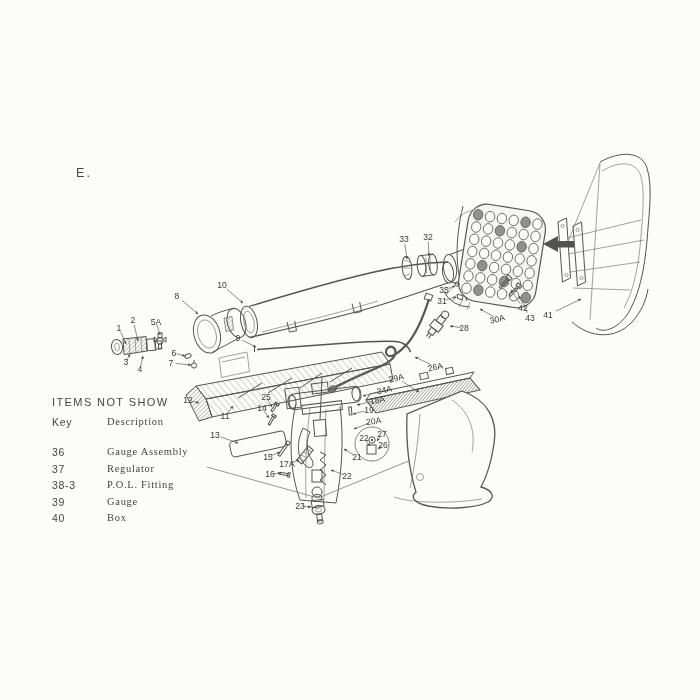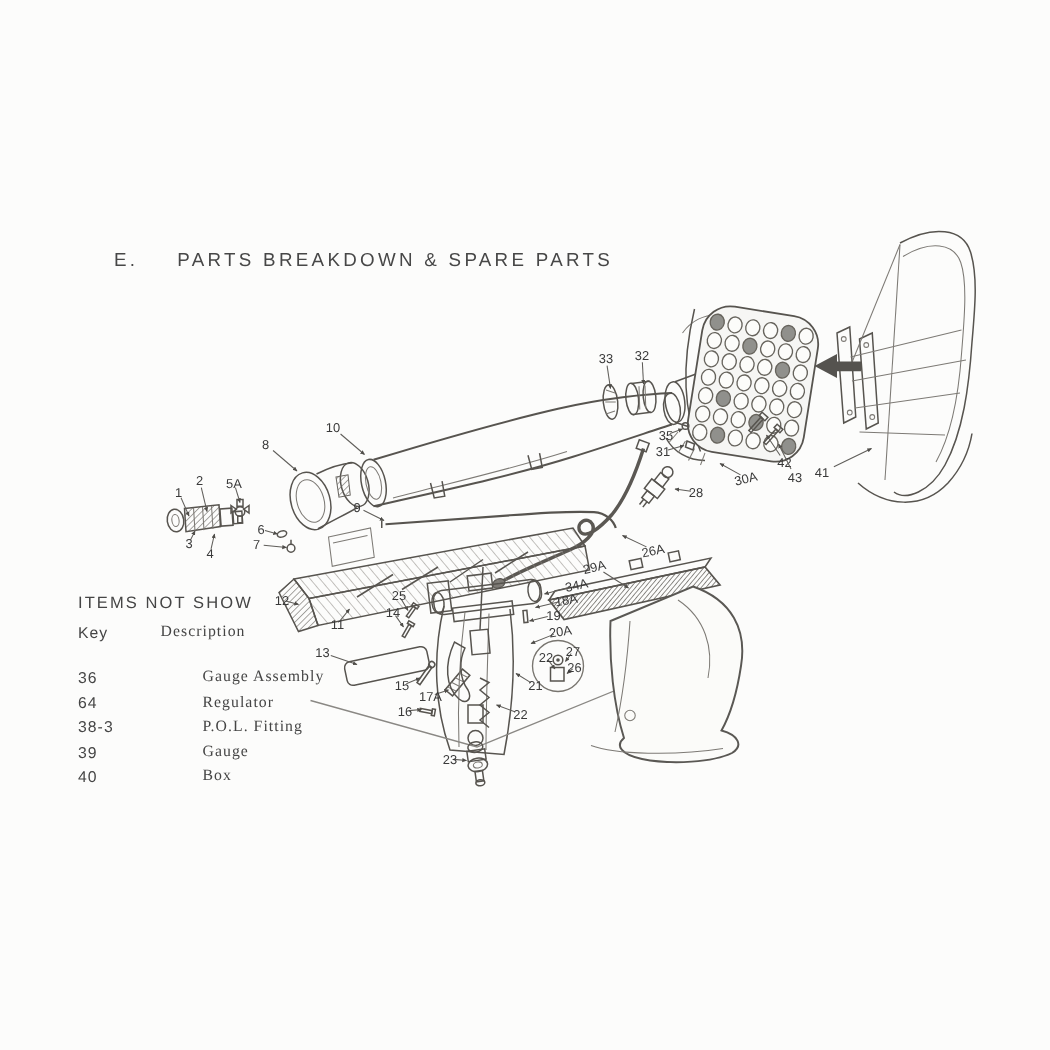--- a/index.html
+++ b/index.html
@@ -4,52 +4,51 @@
 <style>
   html,body{margin:0;padding:0;}
   body{width:700px;height:700px;overflow:hidden;background:#ffffff;}
   .page{position:absolute;left:0;top:0;width:700px;height:700px;background:#fcfcfb;
         font-family:"Liberation Sans","DejaVu Sans",sans-serif;color:#3e3e3e;}
   .doc-title{position:absolute;left:76px;top:166px;display:flex;gap:26px;
         font-size:12.5px;letter-spacing:2.2px;color:#474747;font-weight:400;}
   .items-table{position:absolute;left:52px;top:396px;font-size:10.5px;letter-spacing:0.7px;color:#454545;}
   .items-heading{letter-spacing:1.4px;font-size:11px;margin-bottom:8px;}
   .items-header{display:flex;margin-bottom:18px;}
-  .items-row{display:flex;margin-bottom:4.6px;gap:28px;}
+  .items-row{display:flex;margin-bottom:4.6px;}
   .col-key{width:55px;flex:0 0 55px;}
   .col-desc{white-space:nowrap;font-family:Liberation Serif, serif;}
   svg{position:absolute;left:0;top:0;}
   .part-label{font-family:"Liberation Sans","DejaVu Sans",sans-serif;font-size:8.6px;fill:#3a3a3a;text-anchor:middle;}
   .leader{stroke:#5f5d59;stroke-width:0.7;fill:none;}
   .ln{stroke:#57544f;stroke-width:1;fill:none;}
   .lnt{stroke:#7d7a75;stroke-width:0.7;fill:none;}
   .lnb{stroke:#57544f;stroke-width:1.3;fill:none;}
 </style>
 </head>
 <body>
 
 <div class="page">
 
   <div class="doc-title">
     <span>E.</span>
-    <span>PARTS BREAKDOWN &amp; SPARE PARTS</span>
   </div>
 
   <div class="items-table">
     <div class="items-heading">ITEMS NOT SHOW</div>
     <div class="items-header">
       <span class="col-key">Key</span>
       <span class="col-desc">Description</span>
     </div>
     <div class="items-row">
       <span class="col-key">36</span>
       <span class="col-desc">Gauge Assembly</span>
     </div>
     <div class="items-row">
-      <span class="col-key">64</span>
+      <span class="col-key">37</span>
       <span class="col-desc">Regulator</span>
     </div>
     <div class="items-row">
       <span class="col-key">38-3</span>
       <span class="col-desc">P.O.L. Fitting</span>
     </div>
     <div class="items-row">
       <span class="col-key">39</span>
       <span class="col-desc">Gauge</span>
     </div>

